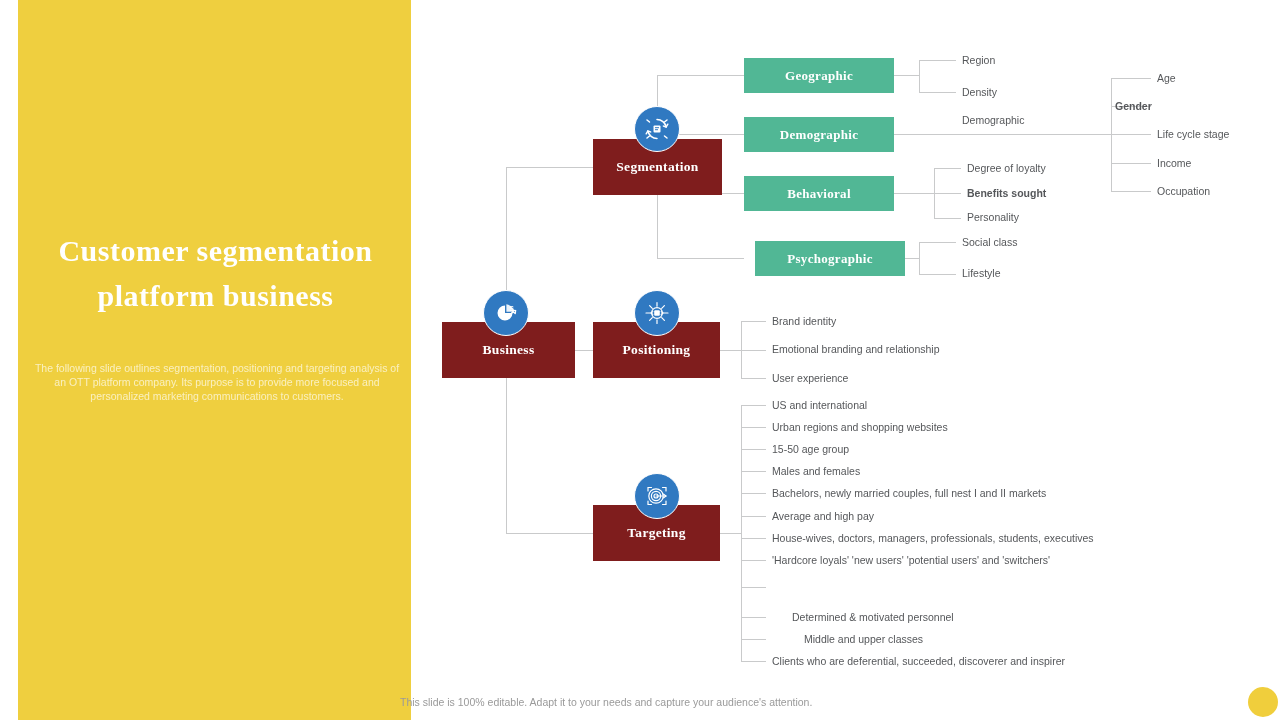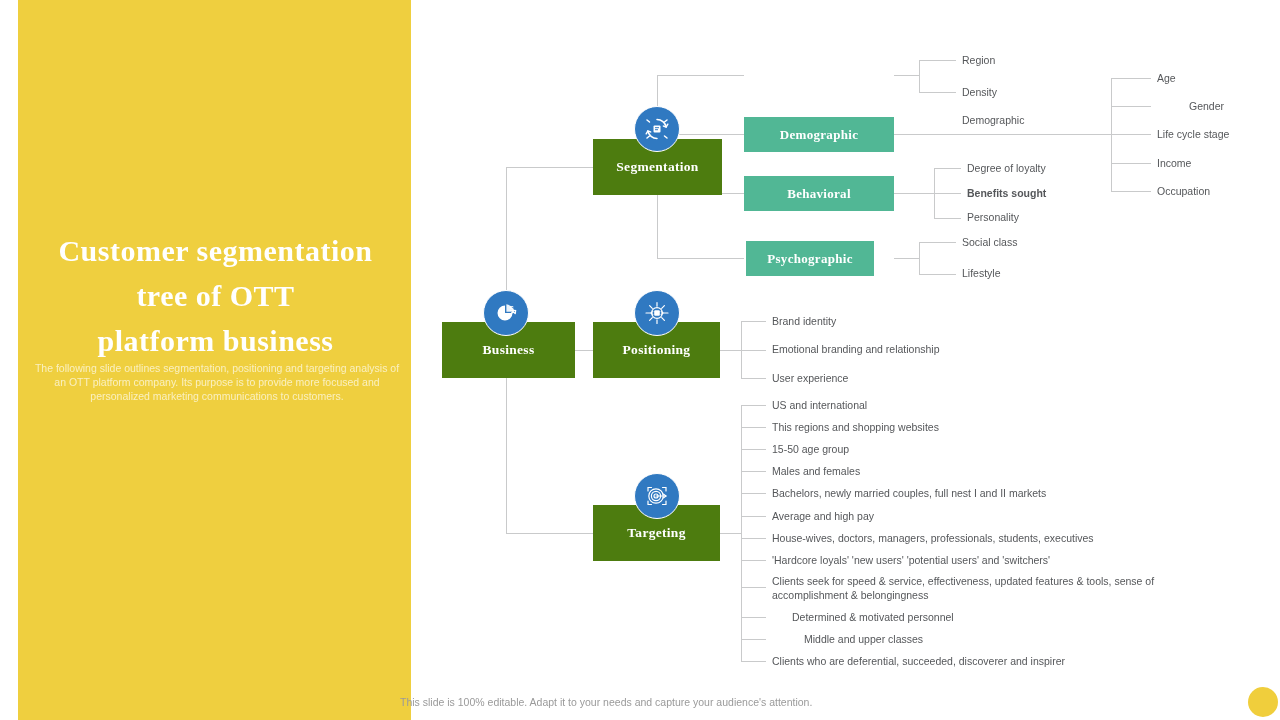--- a/index.html
+++ b/index.html
@@ -71,21 +71,21 @@
     box-sizing: border-box;
     display: flex;
     align-items: center;
     justify-content: center;
     font-family: "Liberation Serif", serif;
     font-weight: bold;
     color: #ffffff;
     text-align: center;
     letter-spacing: .3px;
   }
-  .node.blue  { background: #4d7c0f; }
+  .node.blue  { background: #7f1d1d; }
   .node.green { background: #51b795; }
 
   .node-l1 { font-size: 13.5px; }
   .node-l2 { font-size: 13px; }
 
   
   .badge {
     position: absolute;
     width: 46px;
     height: 46px;
@@ -126,21 +126,20 @@
     border-radius: 50%;
     background: #f0ce3c;
   }
 </style>
 </head>
 <body>
 
 <div id="yellow-panel">
   <div id="title">
     <div>Customer segmentation</div>
-    <div>tree of OTT</div>
     <div>platform business</div>
   </div>
   <div id="subtitle">The following slide outlines segmentation, positioning and targeting analysis of an OTT platform company. Its purpose is to provide more focused and personalized marketing communications to customers.</div>
 </div>
 
 <div id="diagram">
 
   <svg id="connectors" viewBox="0 0 869 720" width="869" height="720" xmlns="http://www.w3.org/2000/svg">
     <g fill="none" stroke="#c9cacb" stroke-width="1" shape-rendering="crispEdges">
 
@@ -231,37 +230,40 @@
         <path d="M15 24.5 A9.5 9.5 0 0 1 5.8 17"></path>
         <path d="M5.8 17 L4.2 19.8 M5.8 17 L8.6 17.9"></path>
         <path d="M7.5 8 L5 6 M22.5 22 L25 24 M7.5 22 L5 24 M22.5 8 L25 6"></path>
       </g>
       <rect x="11.5" y="11.5" width="7" height="7" rx="1" fill="#ffffff"></rect>
       <rect x="13" y="13.2" width="4" height="1" fill="#3079c1"></rect>
       <rect x="13" y="15.2" width="3" height="1" fill="#3079c1"></rect>
     </svg>
   </div>
 
+  <div class="node green node-l2" style="left:333px; top:58px; width:150px; height:35px;">
+    <span>Geographic</span>
+  </div>
   <div class="node green node-l2" style="left:333px; top:117px; width:150px; height:35px;">
     <span>Demographic</span>
   </div>
   <div class="node green node-l2" style="left:333px; top:176px; width:150px; height:35px;">
     <span>Behavioral</span>
   </div>
-  <div class="node green node-l2" style="left:335px; top:241px; width:128px; height:35px;">
+  <div class="node green node-l2" style="left:344px; top:241px; width:150px; height:35px;">
     <span>Psychographic</span>
   </div>
 
   <div class="leaf" style="left:551px; top:54px;">Region</div>
   <div class="leaf" style="left:551px; top:86px;">Density</div>
 
   <div class="leaf" style="left:551px; top:114px;">Demographic</div>
 
   <div class="leaf" style="left:746px; top:72px;">Age</div>
-  <div class="leaf" style="left:778px; top:100px;">Gender</div>
+  <div class="leaf" style="left:704px; top:100px;font-weight:bold;">Gender</div>
   <div class="leaf" style="left:746px; top:128px;">Life cycle stage</div>
   <div class="leaf" style="left:746px; top:157px;">Income</div>
   <div class="leaf" style="left:746px; top:185px;">Occupation</div>
 
   <div class="leaf" style="left:556px; top:162px;">Degree  of loyalty</div>
   <div class="leaf" style="left:556px; top:187px;font-weight:bold;">Benefits sought</div>
   <div class="leaf" style="left:556px; top:211px;">Personality</div>
 
   <div class="leaf" style="left:551px; top:236px;">Social class</div>
   <div class="leaf" style="left:551px; top:267px;">Lifestyle</div>
@@ -299,28 +301,27 @@
         <circle cx="14" cy="15" r="7.2"></circle>
         <circle cx="14" cy="15" r="4.6"></circle>
         <circle cx="14" cy="15" r="2"></circle>
         <path d="M14 15 L24 15"></path>
         <path d="M24 15 L21.6 13.2 M24 15 L21.6 16.8"></path>
       </g>
     </svg>
   </div>
 
   <div class="leaf" style="left:361px; top:399px;">US and international</div>
-  <div class="leaf" style="left:361px; top:421px;">This regions and shopping websites</div>
+  <div class="leaf" style="left:361px; top:421px;">Urban regions and shopping websites</div>
   <div class="leaf" style="left:361px; top:443px;">15-50 age group</div>
   <div class="leaf" style="left:361px; top:465px;">Males and females</div>
   <div class="leaf" style="left:361px; top:487px;">Bachelors, newly married couples, full nest I and II markets</div>
   <div class="leaf" style="left:361px; top:510px;">Average and high pay</div>
   <div class="leaf" style="left:361px; top:532px;">House-wives, doctors, managers, professionals, students, executives</div>
   <div class="leaf" style="left:361px; top:554px;">'Hardcore loyals' 'new users' 'potential users' and 'switchers'</div>
-  <div class="leaf wrap" style="left:361px; top:575px;">Clients seek for speed &amp; service, effectiveness, updated features &amp; tools, sense of accomplishment &amp; belongingness</div>
   <div class="leaf" style="left:381px; top:611px;">Determined &amp; motivated personnel</div>
   <div class="leaf" style="left:361px; top:633px;padding-left:32px;">Middle and upper classes</div>
   <div class="leaf" style="left:361px; top:655px;">Clients who are deferential, succeeded, discoverer and inspirer</div>
 
 </div>
 
 <div id="footer">This slide is 100% editable. Adapt it to your needs and capture your audience's attention.</div>
 <div id="dot"></div>
 
 </body></html>

